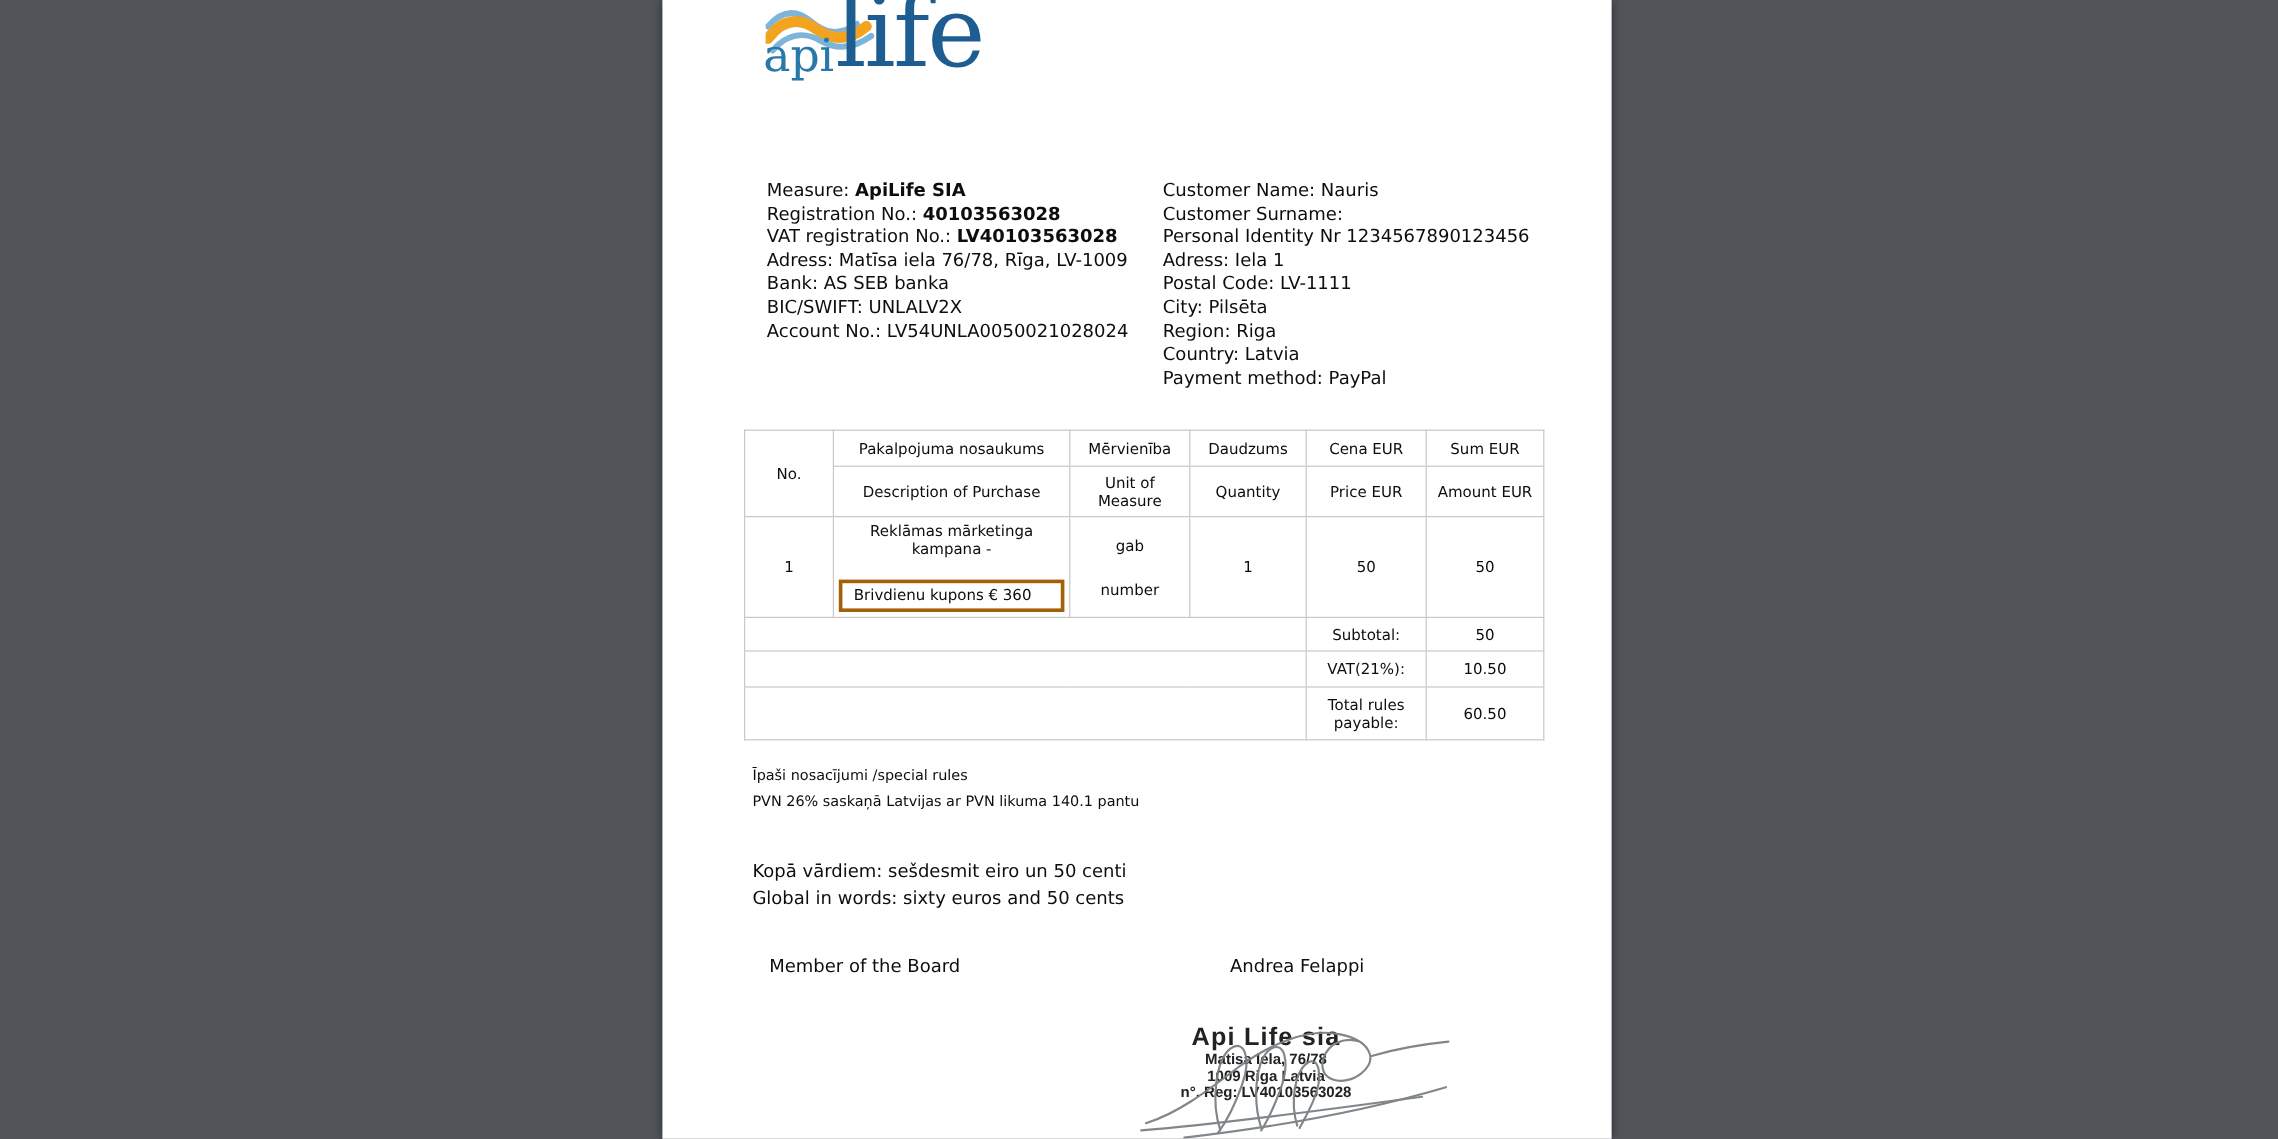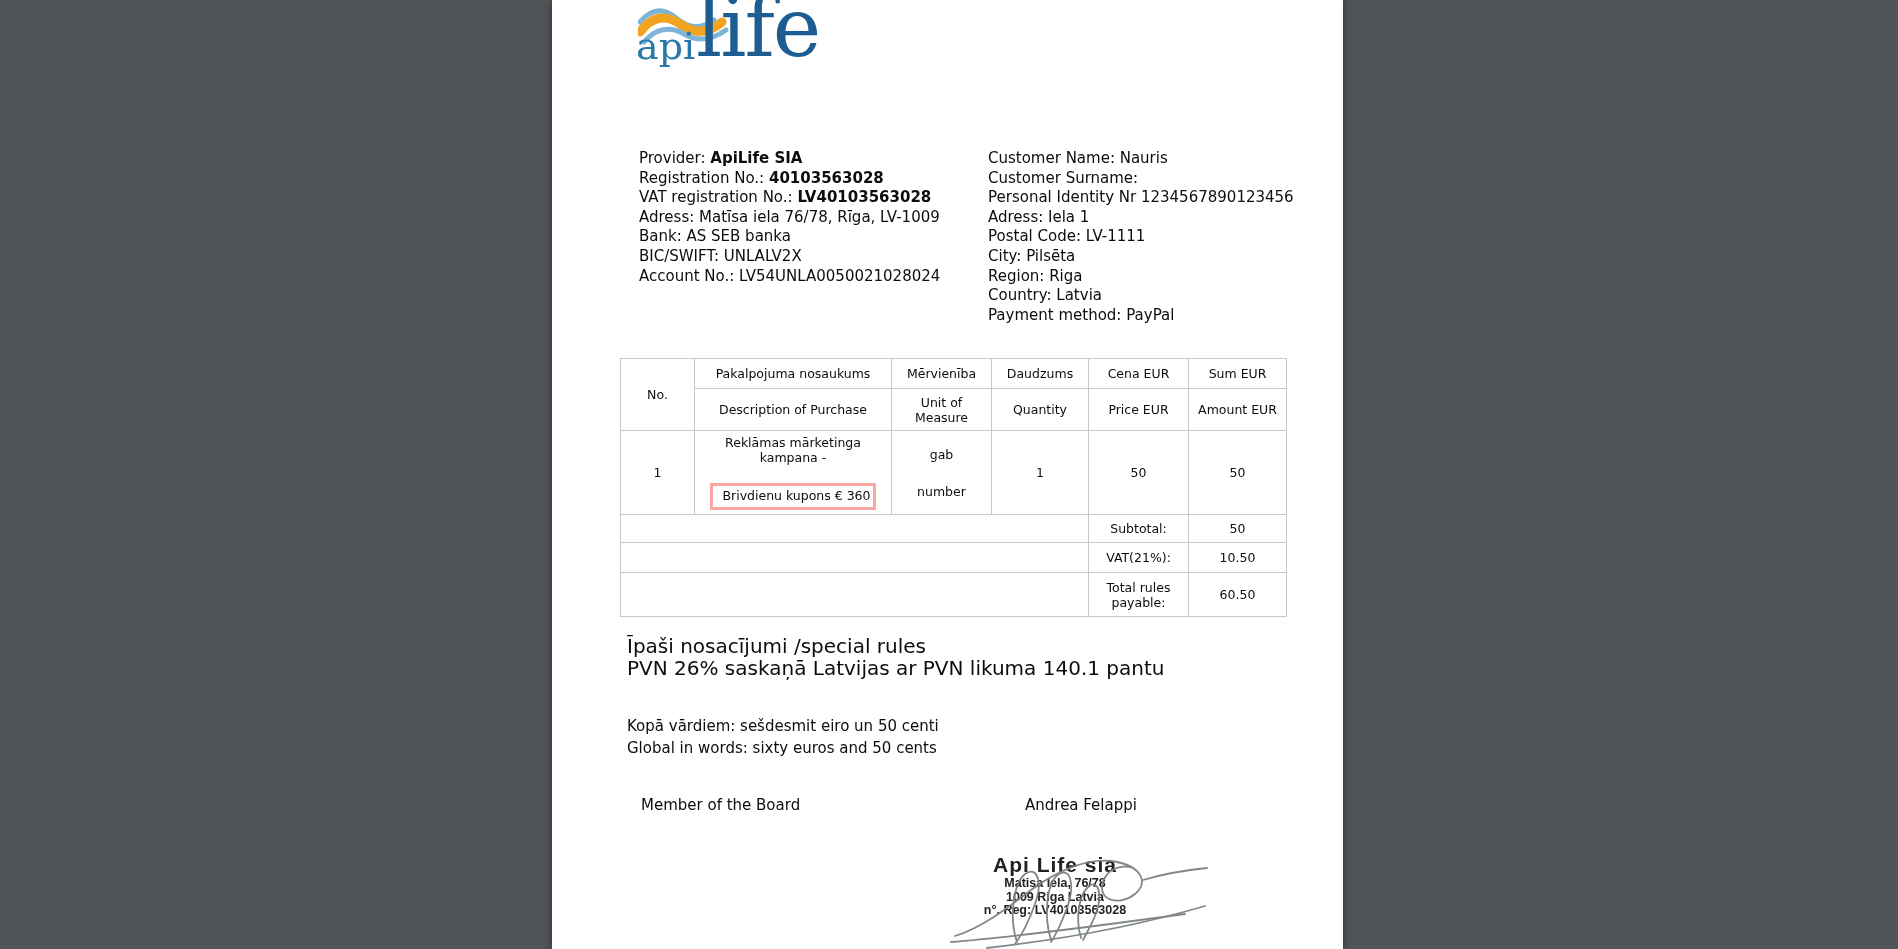--- a/index.html
+++ b/index.html
@@ -30,21 +30,21 @@
     font-size: 82px; color: #1d5d91; letter-spacing: -2px;
   }
   
   .inv-header {
     position: absolute; right: 62px; top: 6px;
     text-align: right; font-size: 15.5px; line-height: 22px; color: #0d0d0d;
   }
   
   .party { position: absolute; top: 149px; font-size: 15px; line-height: 19.6px; color: #0d0d0d; }
   .provider { left: 87px; }
-  .customer { left: 436px; }
+  .customer { left: 417px; }
   
   .inv-table-wrap { position: absolute; left: 68px; top: 358px; }
   table.inv {
     border-collapse: collapse; table-layout: fixed; width: 666px;
     font-size: 12.5px; color: #0d0d0d;
   }
   table.inv td {
     border: 1px solid #c8c8c8; text-align: center; vertical-align: middle;
     padding: 2px 4px;
   }
@@ -52,33 +52,33 @@
   col.c-desc { width: 197px; }
   col.c-unit { width: 100px; }
   col.c-qty  { width: 97px; }
   col.c-price{ width: 100px; }
   col.c-sum  { width: 98px; }
   tr.hdr-lv td { height: 30px; }
   tr.hdr-en td { height: 42px; }
   tr.item td { height: 84px; }
   td.desc-cell { vertical-align: top; padding-top: 7px; line-height: 15px; }
   .red-box {
-    display: inline-block; border: 3px solid #fca5a5;
-    padding: 2px 2px 4px 9px; margin-top: 18px;
+    display: inline-block; border: 3px solid #a16207;
+    padding: 2px 24px 4px 9px; margin-top: 18px;
   }
   td.unit-cell { vertical-align: top; padding-top: 15px; }
   .unit-en { margin-top: 22px; }
   tr.tot td { height: 28px; }
   tr.tot-vat td { height: 30px; }
   tr.tot-total td { height: 44px; }
   td.tot-empty { border: none; border-left: 1px solid #c8c8c8; }
   tr.tot-total td.tot-empty { border-bottom: 1px solid #c8c8c8; }
   td.tot-label { text-align: right; padding-right: 9px; line-height: 15px; }
   
-  .rules { position: absolute; left: 75px; top: 636px; font-size: 20px; line-height: 21.5px; color: #0d0d0d; }
+  .rules { position: absolute; left: 75px; top: 636px; font-size: 12px; line-height: 21.5px; color: #0d0d0d; }
   .words { position: absolute; left: 75px; top: 716px; font-size: 15px; line-height: 21.5px; color: #0d0d0d; }
   .sig-row { position: absolute; left: 0; top: 796px; width: 100%; font-size: 15px; color: #0d0d0d; }
   .sig-role { position: absolute; left: 89px; }
   .sig-name { position: absolute; left: 473px; }
   
   .stamp {
     position: absolute; left: 338px; top: 852px; width: 330px;
     text-align: center; color: #222;
     font-family: "Liberation Sans", sans-serif;
   }
@@ -96,21 +96,21 @@
       <path d="M2,16 C14,2 26,2 38,12 C50,22 62,24 76,14" fill="none" stroke="#7db5d8" stroke-width="5" stroke-linecap="round"></path>
       <path d="M2,26 C14,10 28,8 42,18 C56,28 70,28 84,16" fill="none" stroke="#f2a31f" stroke-width="9" stroke-linecap="round"></path>
       <path d="M6,36 C18,22 32,20 46,28 C60,36 74,34 88,24" fill="none" stroke="#7db5d8" stroke-width="5" stroke-linecap="round"></path>
     </svg>
     <span class="logo-api">api</span>
     <span class="logo-life">life</span>
   </div>
 
 
   <div class="party provider">
-    <div><span>Provider: </span><b>ApiLife SIA</b></div>
+    <div><span>Measure: </span><b>ApiLife SIA</b></div>
     <div><span>Registration No.: </span><b>40103563028</b></div>
     <div><span>VAT registration No.: </span><b>LV40103563028</b></div>
     <div>Adress: Matīsa iela 76/78, Rīga, LV-1009</div>
     <div>Bank: AS SEB banka</div>
     <div>BIC/SWIFT: UNLALV2X</div>
     <div>Account No.: LV54UNLA0050021028024</div>
   </div>
 
   <div class="party customer">
     <div>Customer Name: Nauris</div>

